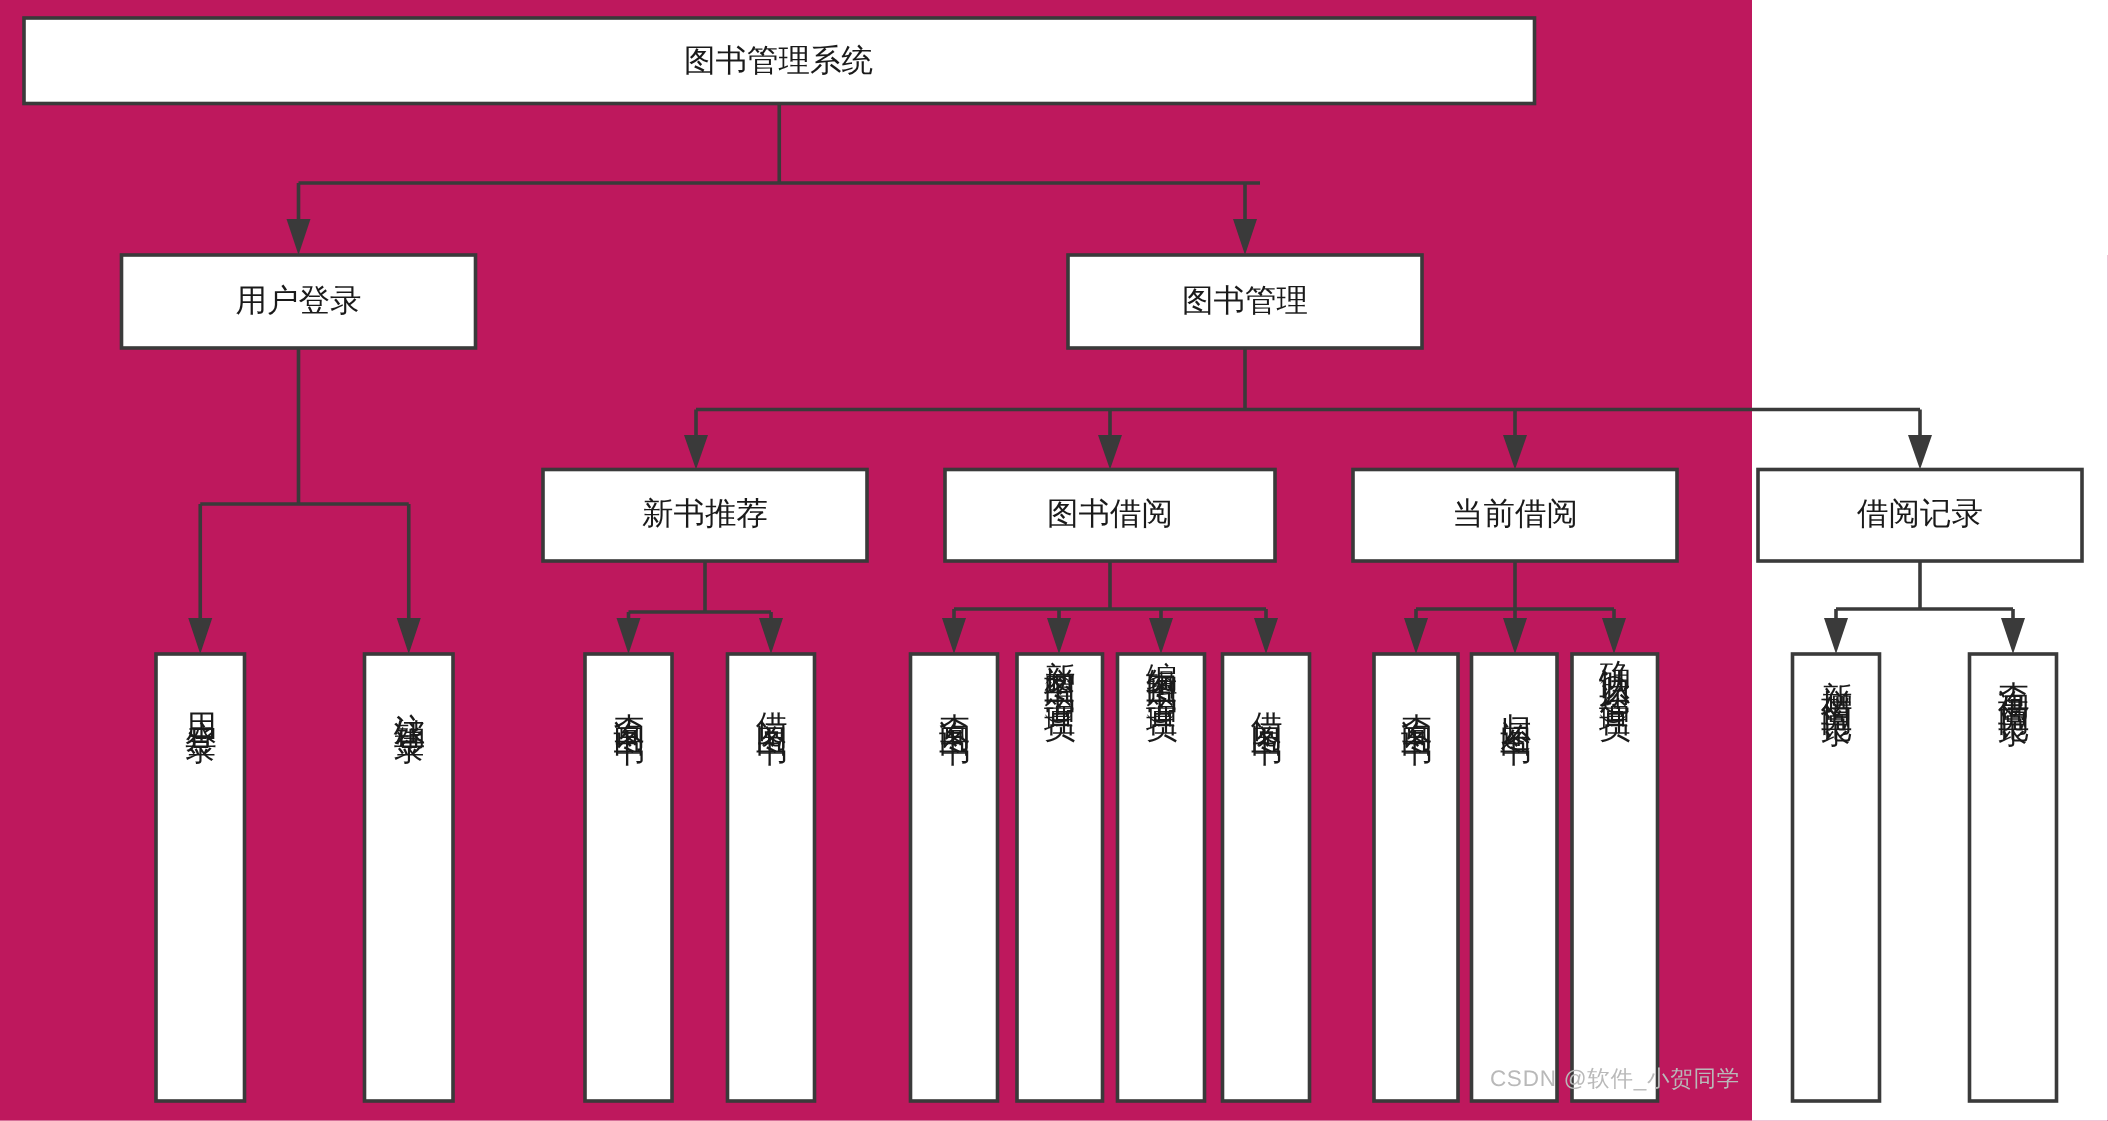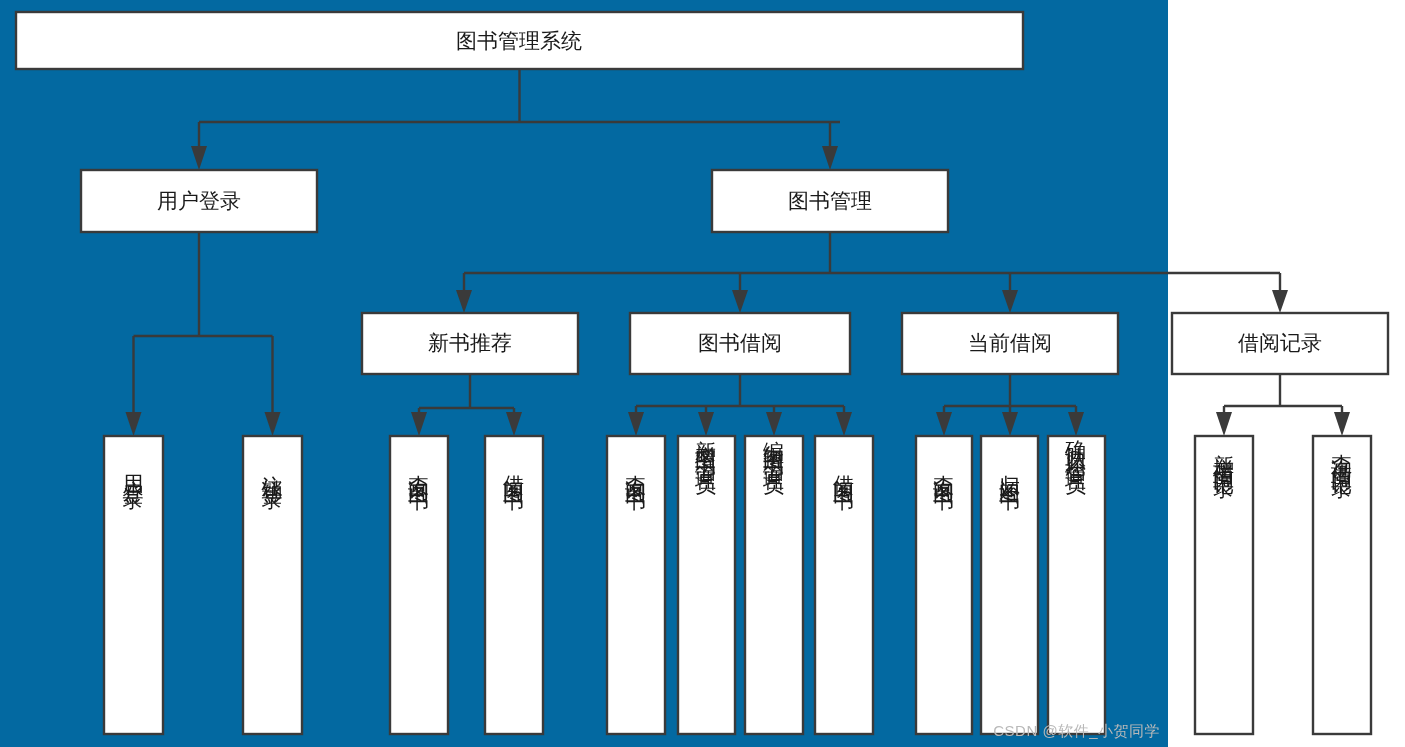--- a/index.html
+++ b/index.html
@@ -10,21 +10,21 @@
   body {
     width: 1405px;
     height: 747px;
     overflow: hidden;
     font-family: "Liberation Sans", "DejaVu Sans", sans-serif;
   }
   #diagram-root {
     position: relative;
     width: 1168px;
     height: 747px;
-    background: #0369a1;
+    background: #be185d;
   }
   svg#tree-svg {
     position: absolute;
     left: 0;
     top: 0;
     width: 1405px;
     height: 747px;
     display: block;
   }
   .node-box {
@@ -54,21 +54,21 @@
     font-size: 21px;
     fill: #1a1a1a;
     writing-mode: vertical-rl;
     text-orientation: upright;
     letter-spacing: 5px;
     text-anchor: middle;
   }
   .watermark {
     position: absolute;
     right: 8px;
-    bottom: 6px;
+    bottom: 18px;
     font-family: "Liberation Sans", "DejaVu Sans", sans-serif;
     font-size: 15px;
     color: #b9b9b9;
     white-space: nowrap;
     letter-spacing: 0.5px;
     pointer-events: none;
   }
 </style>
 </head>
 <body>

